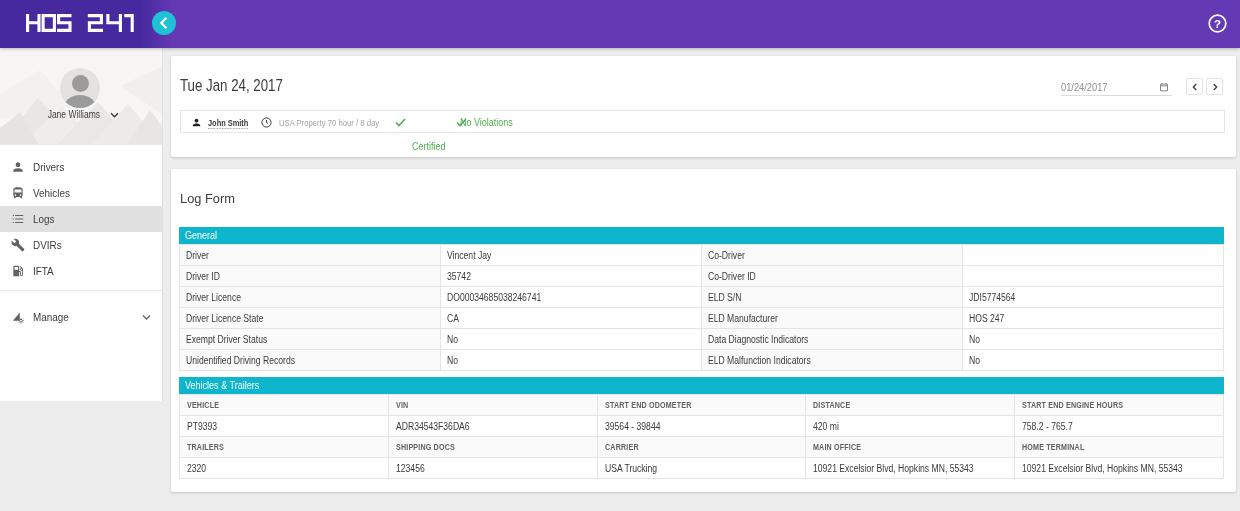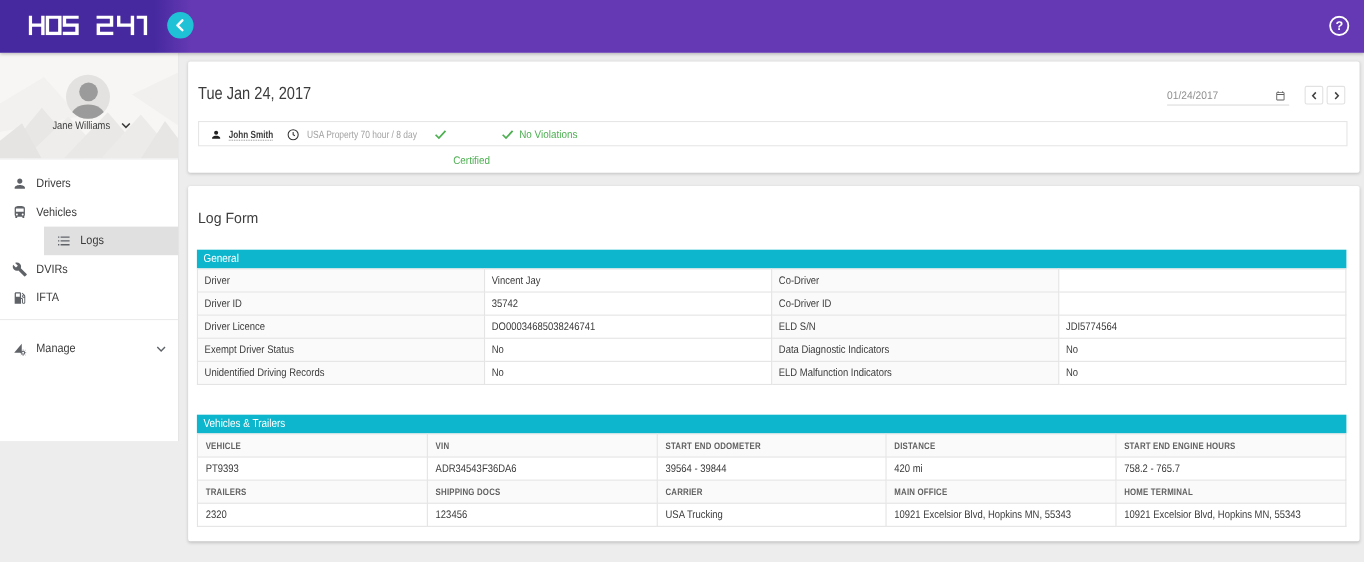--- a/index.html
+++ b/index.html
@@ -24,21 +24,21 @@
 #avatar { position:absolute; left:60px; top:20px; width:40px; height:40px; border-radius:50%;
   background:#e3e2e0; overflow:hidden; }
 #avatar .head { position:absolute; left:12px; top:7px; width:17px; height:17px; border-radius:50%; background:#9b9b9b; }
 #avatar .body { position:absolute; left:5px; top:27px; width:30px; height:20px; border-radius:50%; background:#9b9b9b; }
 #uname { position:absolute; left:0; top:61px; width:162px; text-align:center; font-size:10px; color:#3b3b3b; }
 #uname .c { transform-origin:50% 50%; }
 #uname svg { vertical-align:-1px; margin-left:5px; }
 #menu1 { position:absolute; left:0; top:96px; width:162px; border-top:1px solid #ebebeb; padding-top:9px; }
 #menu2 { position:absolute; left:0; top:242px; width:162px; border-top:1px solid #ebebeb; padding-top:13px; }
 .mitem { position:relative; height:26px; line-height:26px; font-size:11px; color:#3b3b3b; padding-left:33px; }
-.mitem.sel { background:#e0e0e0;margin-left:40px; }
+.mitem.sel { background:#e0e0e0; }
 .mitem svg.ic { position:absolute; left:11px; top:6px; }
 .mitem svg.chev { position:absolute; right:11px; top:10px; }
 .mitem .c { transform:scaleX(0.9); }
 
 
 .card { position:absolute; background:#fff; box-shadow:0 1px 3px rgba(0,0,0,.18); border-radius:2px; }
 #card1 { left:171px; top:56px; width:1065px; height:101px; }
 #card2 { left:171px; top:169px; width:1065px; height:323px; }
 #datetitle { position:absolute; left:180px; top:77px; font-size:16px; color:#3c3c3c; }
 #datetitle .c { transform:scaleX(0.83); }
@@ -179,21 +179,21 @@
       <path d="M12 6.5V12l3.5 2"></path>
     </svg>
   <span class="itm" style="left:97.5px; color:#a2a2a2; font-size:9.5px;"><span class="c" style="transform:scaleX(0.81);">USA Property 70 hour / 8 day</span></span>
   <svg style="position:absolute;left:214px;top:7px" width="11" height="9" viewBox="0 0 11 9" fill="none" stroke="#4caf50" stroke-width="1.6">
       <path d="M1 4.5 L4 7.5 L10 1"></path>
     </svg>
   <span class="itm" style="left:231px; color:#4caf50;margin-top:24px;"><span class="c" style="transform:scaleX(0.9);">Certified</span></span>
   <svg style="position:absolute;left:275px;top:7px" width="11" height="9" viewBox="0 0 11 9" fill="none" stroke="#4caf50" stroke-width="1.6">
       <path d="M1 4.5 L4 7.5 L10 1"></path>
     </svg>
-  <span class="itm" style="left:291px; color:#4caf50;text-align:right;"><span class="c" style="transform:scaleX(0.9);">No Violations</span></span>
+  <span class="itm" style="left:279px; color:#4caf50;text-align:right;"><span class="c" style="transform:scaleX(0.9);">No Violations</span></span>
 </div>
 
 <div class="card" id="card2"></div>
 <div id="logform"><span class="c">Log Form</span></div>
 <div class="cyanbar" id="bar1"><span class="c">General</span></div>
 <table id="tbl1">
   <tbody>
       <tr>
         <td class="lbl"><span class="c">Driver</span></td>
         <td><span class="c">Vincent Jay</span></td>
@@ -204,20 +204,26 @@
         <td class="lbl"><span class="c">Driver ID</span></td>
         <td><span class="c">35742</span></td>
         <td class="lbl"><span class="c">Co-Driver ID</span></td>
         <td></td>
       </tr>
   <tr>
         <td class="lbl"><span class="c">Driver Licence</span></td>
         <td><span class="c">DO00034685038246741</span></td>
         <td class="lbl"><span class="c">ELD S/N</span></td>
         <td><span class="c">JDI5774564</span></td>
+      </tr>
+  <tr>
+        <td class="lbl"><span class="c">Driver Licence State</span></td>
+        <td><span class="c">CA</span></td>
+        <td class="lbl"><span class="c">ELD Manufacturer</span></td>
+        <td><span class="c">HOS 247</span></td>
       </tr>
   <tr>
         <td class="lbl"><span class="c">Exempt Driver Status</span></td>
         <td><span class="c">No</span></td>
         <td class="lbl"><span class="c">Data Diagnostic Indicators</span></td>
         <td><span class="c">No</span></td>
       </tr>
   <tr>
         <td class="lbl"><span class="c">Unidentified Driving Records</span></td>
         <td><span class="c">No</span></td>

